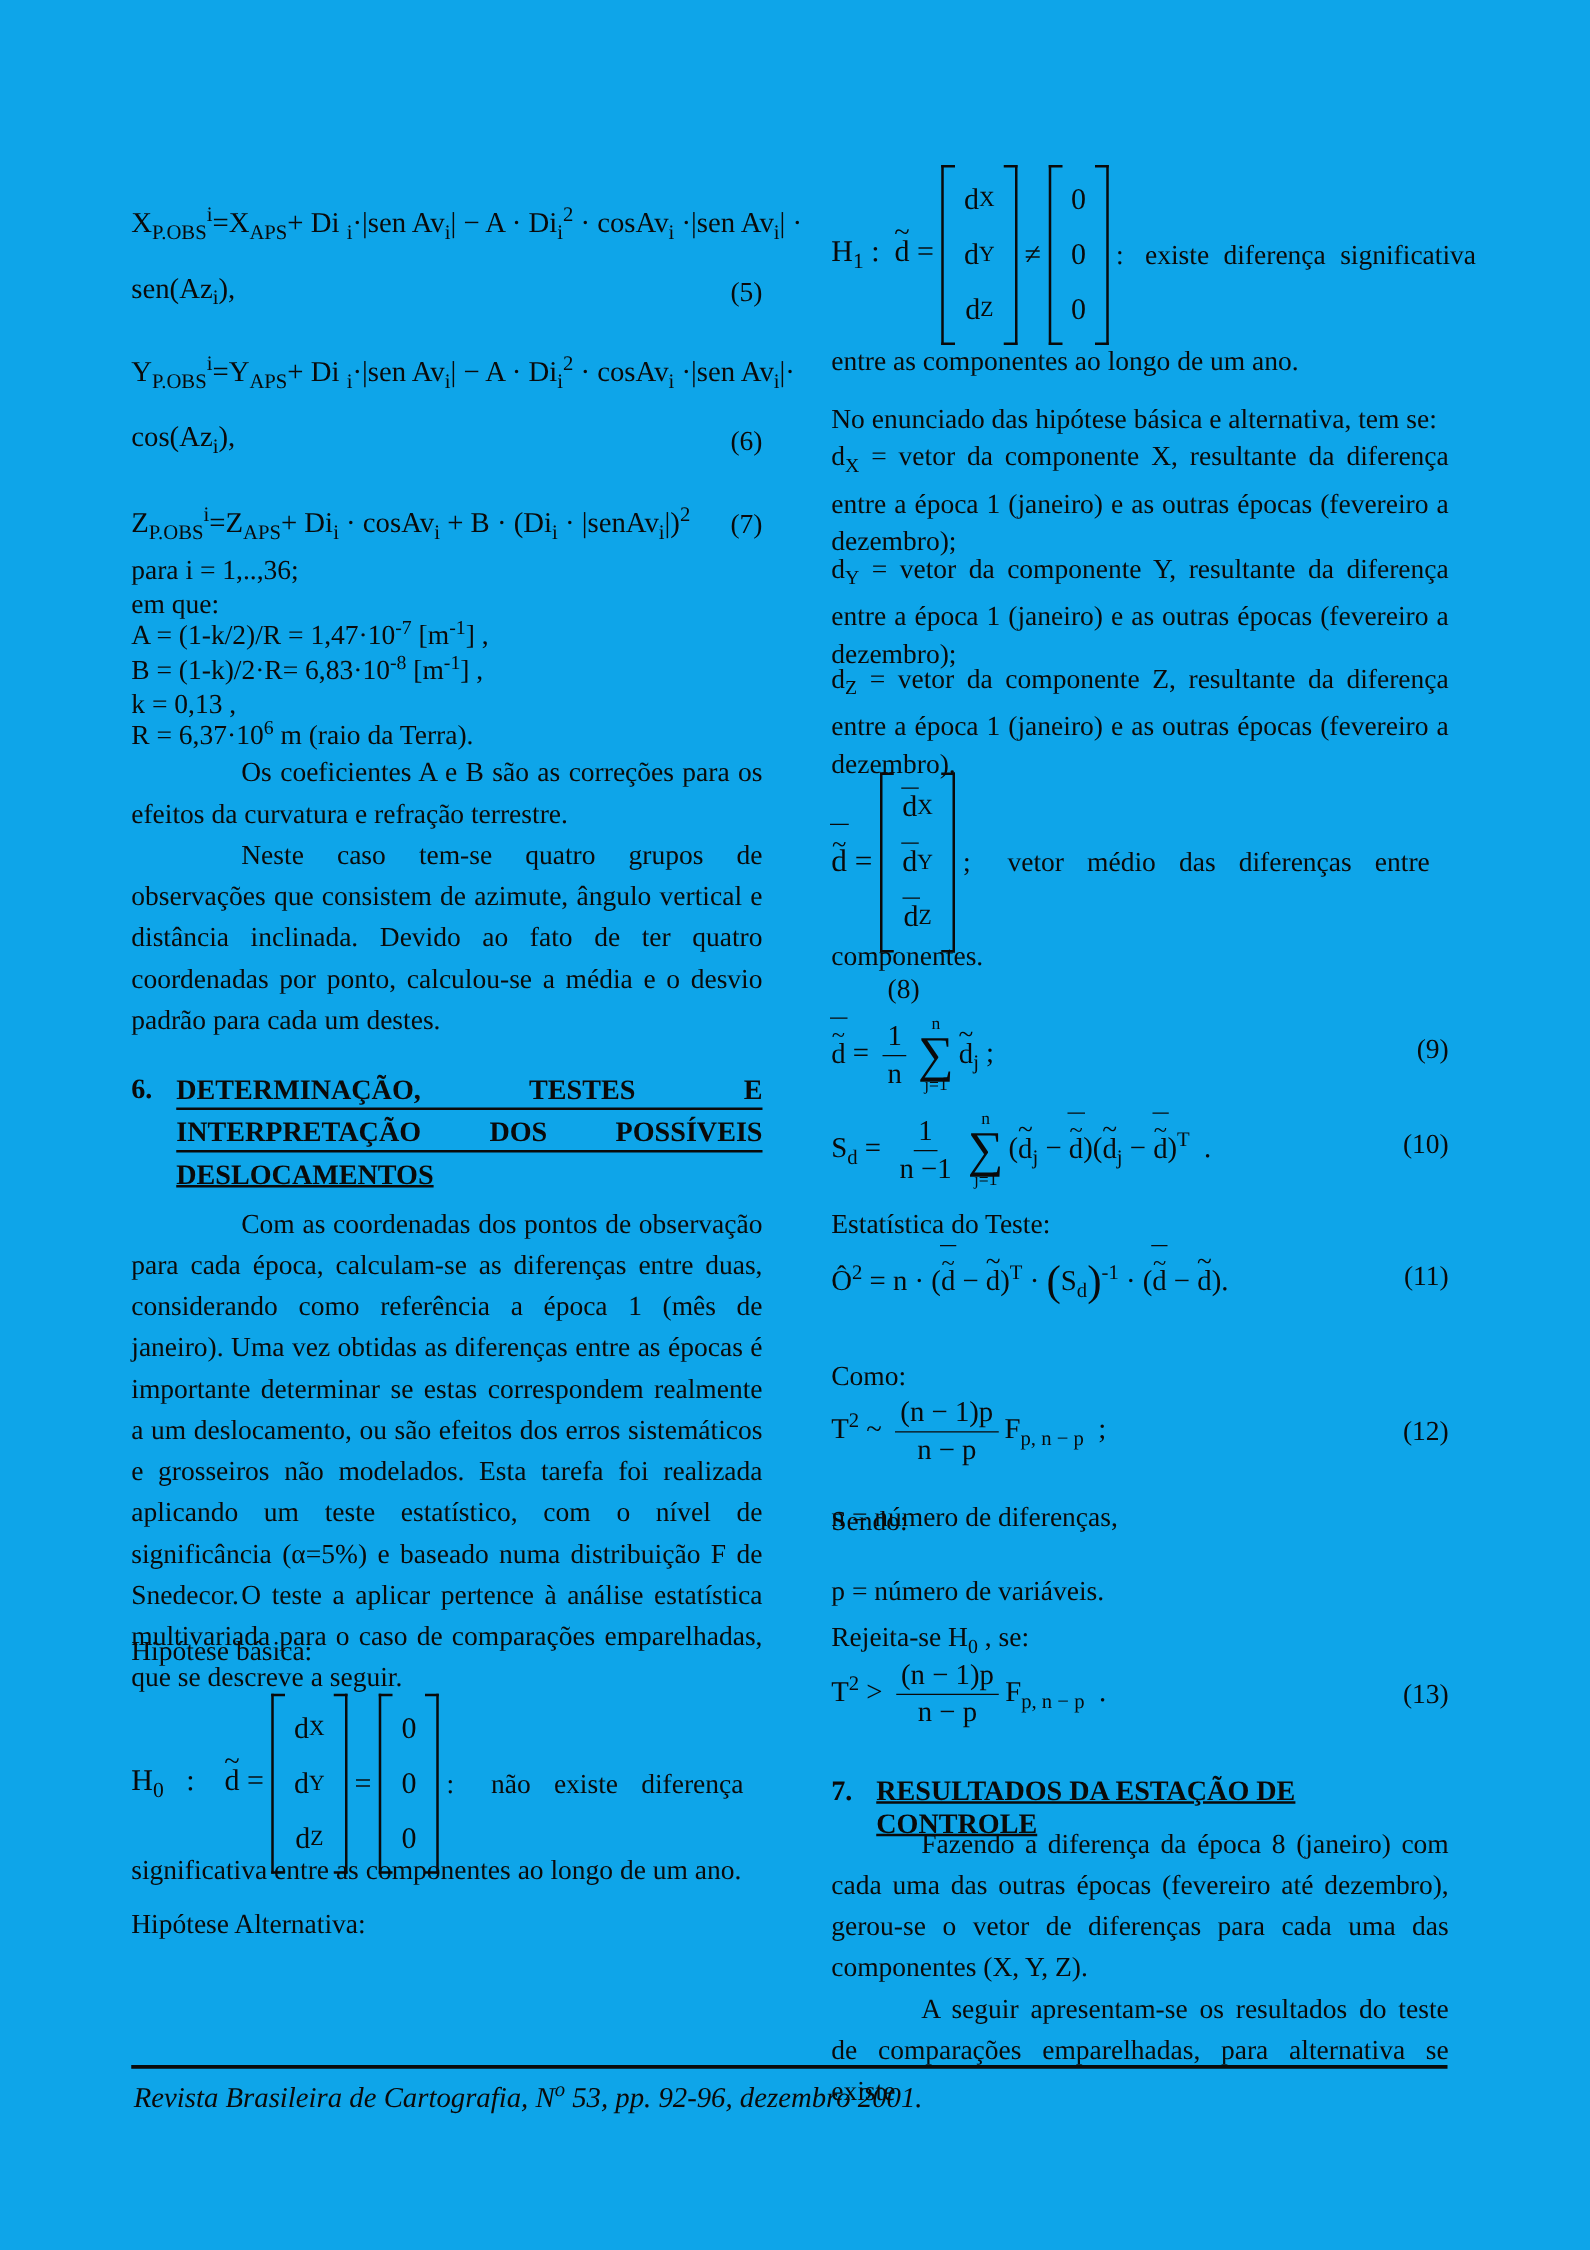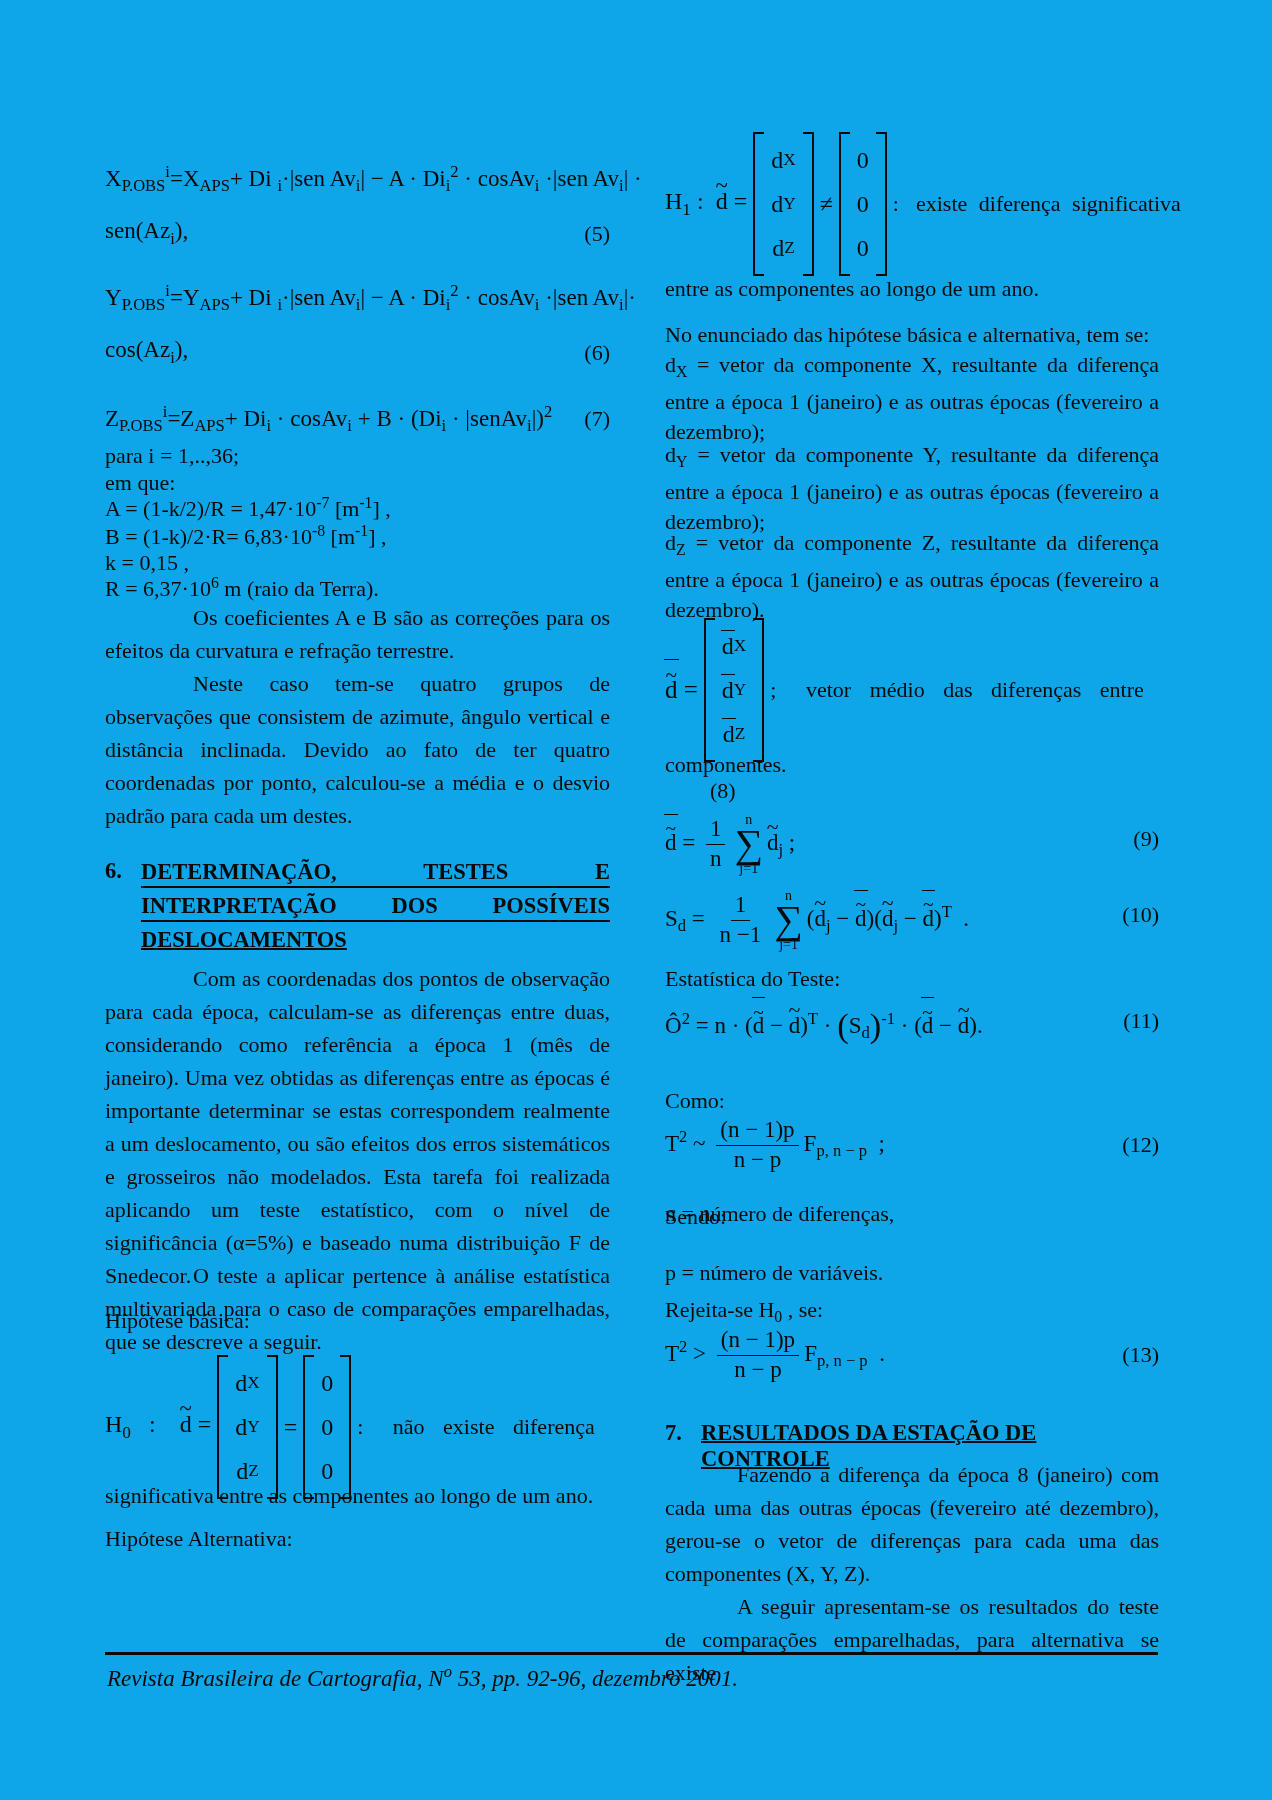--- a/index.html
+++ b/index.html
@@ -82,21 +82,21 @@
       <div class="erow">
         <span class="eq">Z<sub>P.OBS</sub><sup>i</sup>=Z<sub>APS</sub>+ Di<sub>i</sub> · cosAv<sub>i</sub> + B · (Di<sub>i</sub> · |senAv<sub>i</sub>|)<sup>2</sup></span>
         <span class="eqnum">(7)</span>
       </div>
     </div>
 
     <div class="blk line" style="top:443px">para i = 1,..,36;</div>
     <div class="blk line" style="top:470px">em que:</div>
     <div class="blk line" style="top:494px">A = (1-k/2)/R = 1,47·10<sup>-7</sup> [m<sup>-1</sup>] ,</div>
     <div class="blk line" style="top:522px">B = (1-k)/2·R= 6,83·10<sup>-8</sup> [m<sup>-1</sup>] ,</div>
-    <div class="blk line" style="top:550px">k = 0,15 ,</div>
+    <div class="blk line" style="top:550px">k = 0,13 ,</div>
     <div class="blk line" style="top:574px">R = 6,37·10<sup>6</sup> m (raio da Terra).</div>
 
     <div class="blk body ind" style="top:601px">Os coeficientes A e B são as correções para os efeitos da curvatura e refração terrestre.</div>
     <div class="blk body ind" style="top:667px">Neste caso tem-se quatro grupos de observações que consistem de azimute, ângulo vertical e distância inclinada. Devido ao fato de ter quatro coordenadas por ponto, calculou-se a média e o desvio padrão para cada um destes.</div>
 
     <div class="blk sec" style="top:858px">
       <div class="secnum">6.</div>
       <div class="sectext">
         <div class="hrow hline">
           <span>DETERMINAÇÃO,</span>

